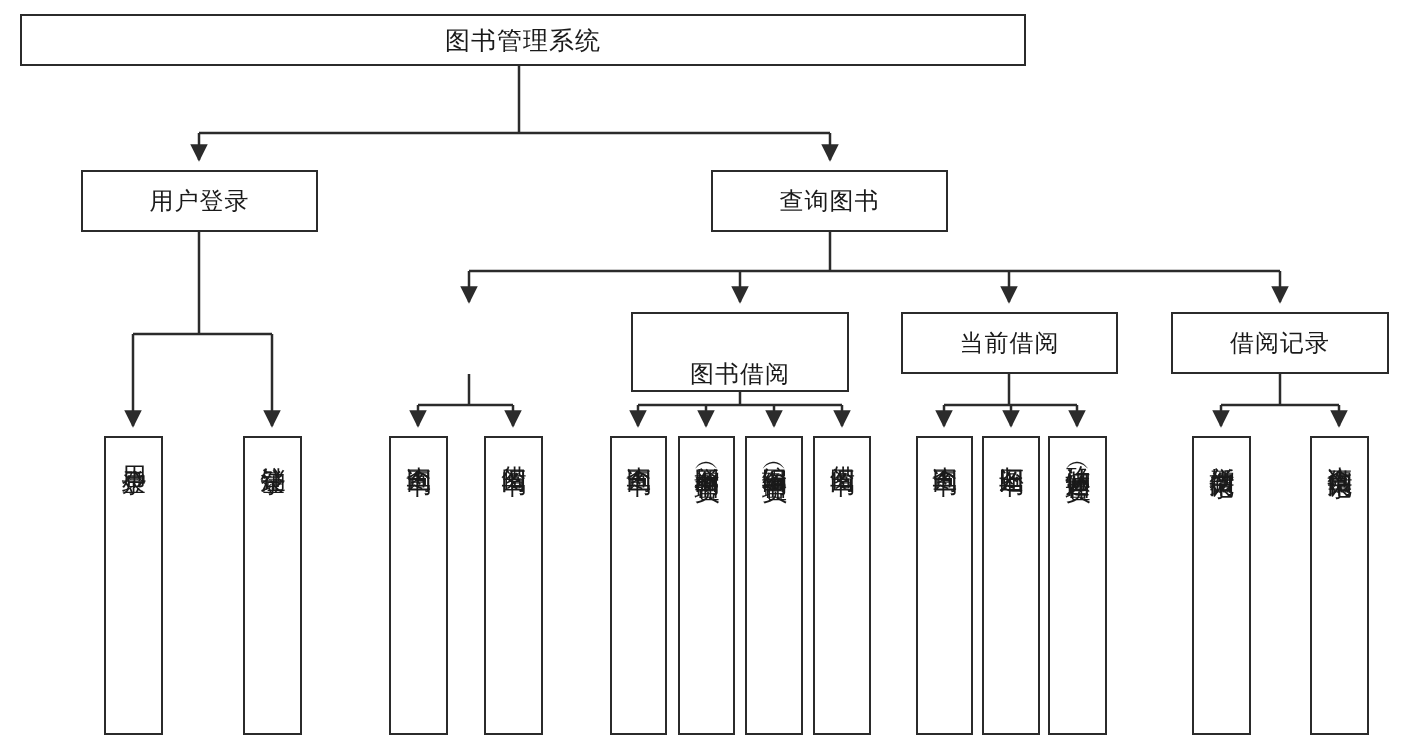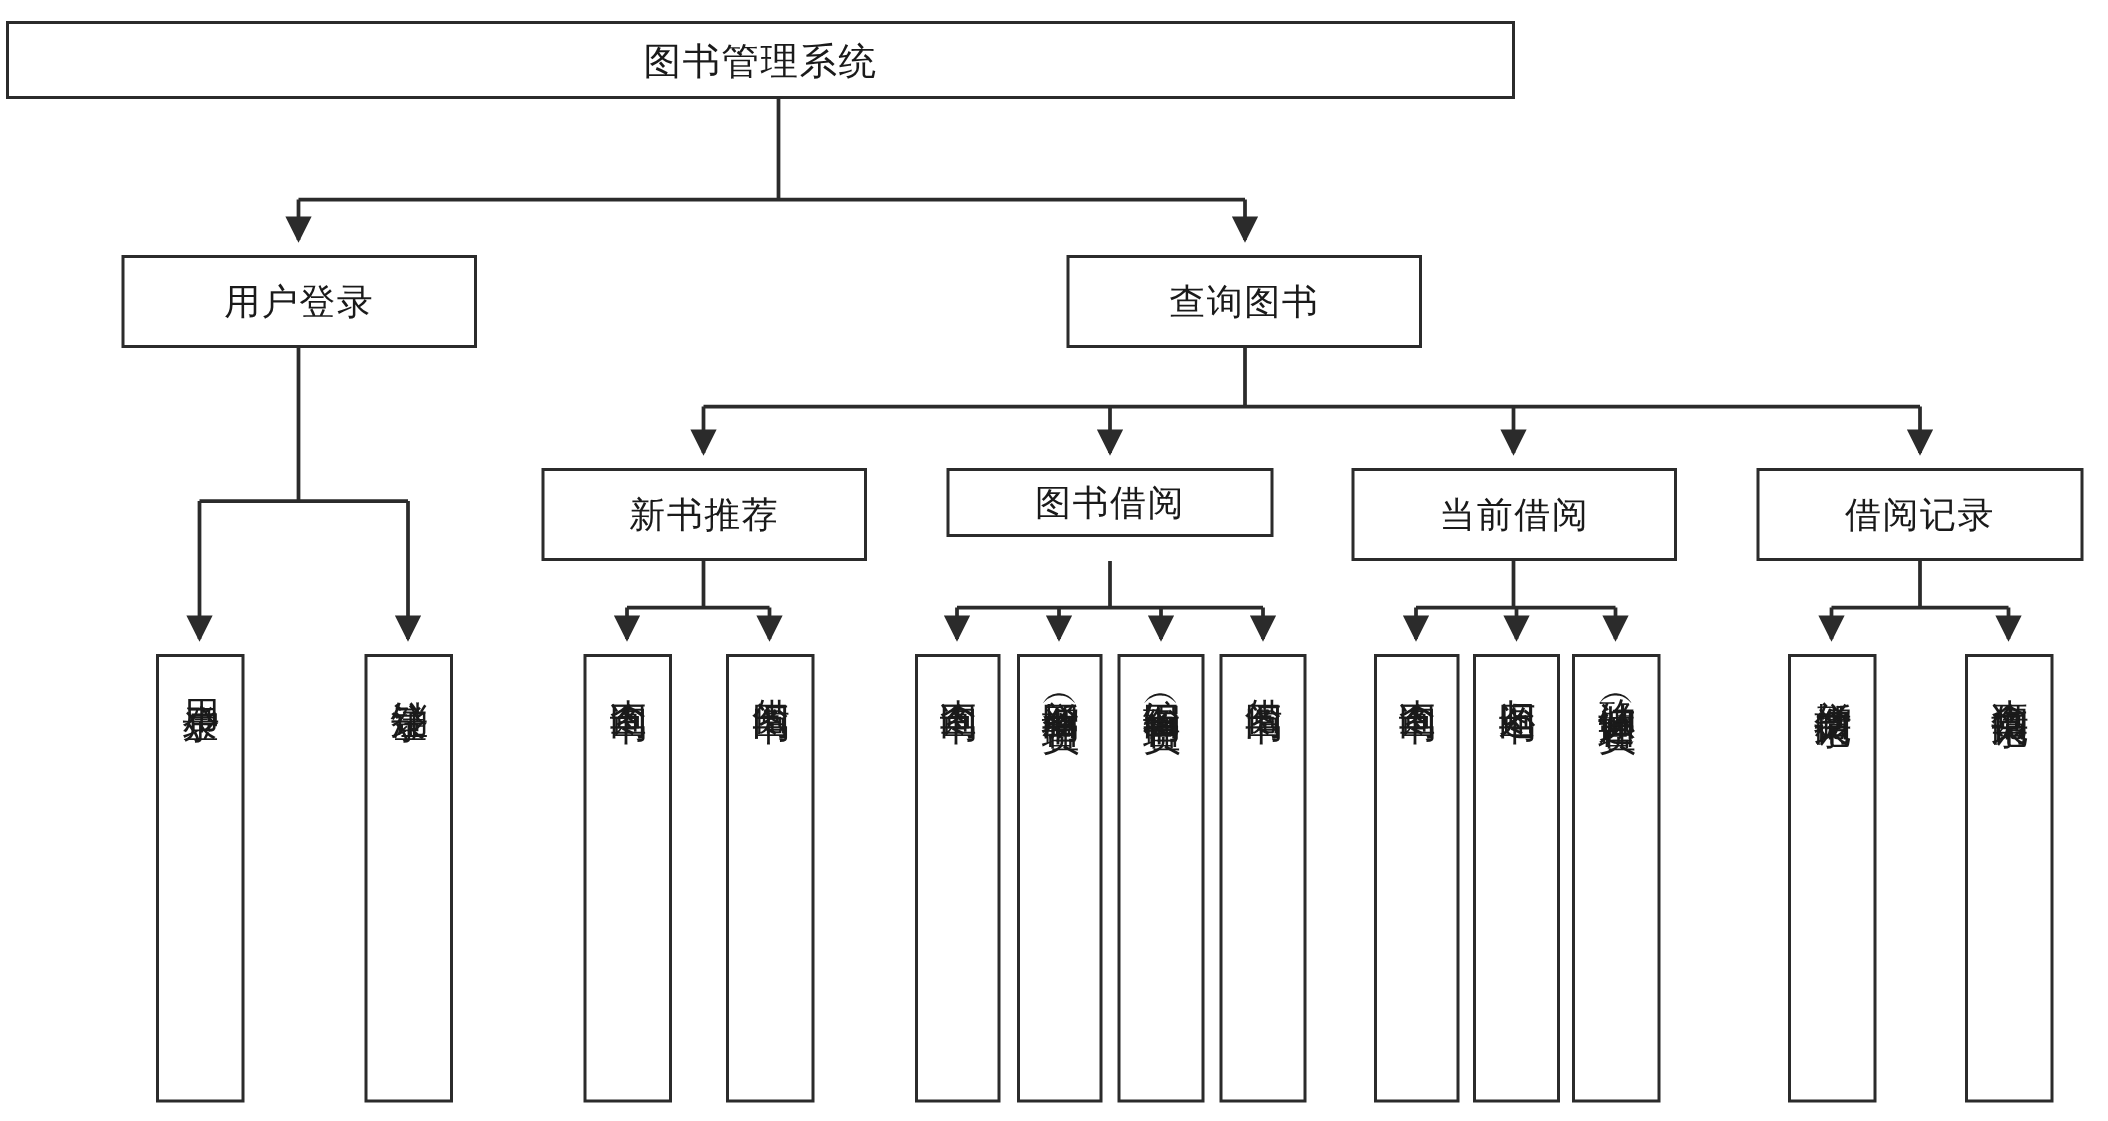--- a/index.html
+++ b/index.html
@@ -113,35 +113,32 @@
       <path d="M 1011 405 L 1011 426" marker-end="url(#arrow)"></path>
       <path d="M 1077 405 L 1077 426" marker-end="url(#arrow)"></path>
 
       <path d="M 1280 374 L 1280 405"></path>
       <path d="M 1221 405 L 1339 405"></path>
       <path d="M 1221 405 L 1221 426" marker-end="url(#arrow)"></path>
       <path d="M 1339 405 L 1339 426" marker-end="url(#arrow)"></path>
     </g>
   </svg>
 
-  <div class="node horizontal root" style="left:4px; top:14px; width:1006px; height:52px;">
+  <div class="node horizontal root" style="left:20px; top:14px; width:1006px; height:52px;">
     <span>图书管理系统</span>
   </div>
 
   <div class="node horizontal" style="left:81px; top:170px; width:237px; height:62px;">
     <span>用户登录</span>
   </div>
   <div class="node horizontal" style="left:711px; top:170px; width:237px; height:62px;">
     <span>查询图书</span>
   </div>
 
-  <div class="node horizontal" style="left:361px; top:312px; width:217px; height:62px;">
-    <span>新书推荐</span>
-  </div>
-  <div class="node horizontal" style="left:631px; top:312px; width:218px; height:46px;">
+  <div class="node horizontal" style="left:631px; top:312px; width:218px; height:80px;align-items:flex-end;">
     <span>图书借阅</span>
   </div>
   <div class="node horizontal" style="left:1171px; top:312px; width:218px; height:62px;">
     <span>借阅记录</span>
   </div>
   <div class="node horizontal" style="left:901px; top:312px; width:217px; height:62px;">
     <span>当前借阅</span>
   </div>
 
   <div class="node vertical" style="left:104px; top:436px; width:59px; height:299px;">

